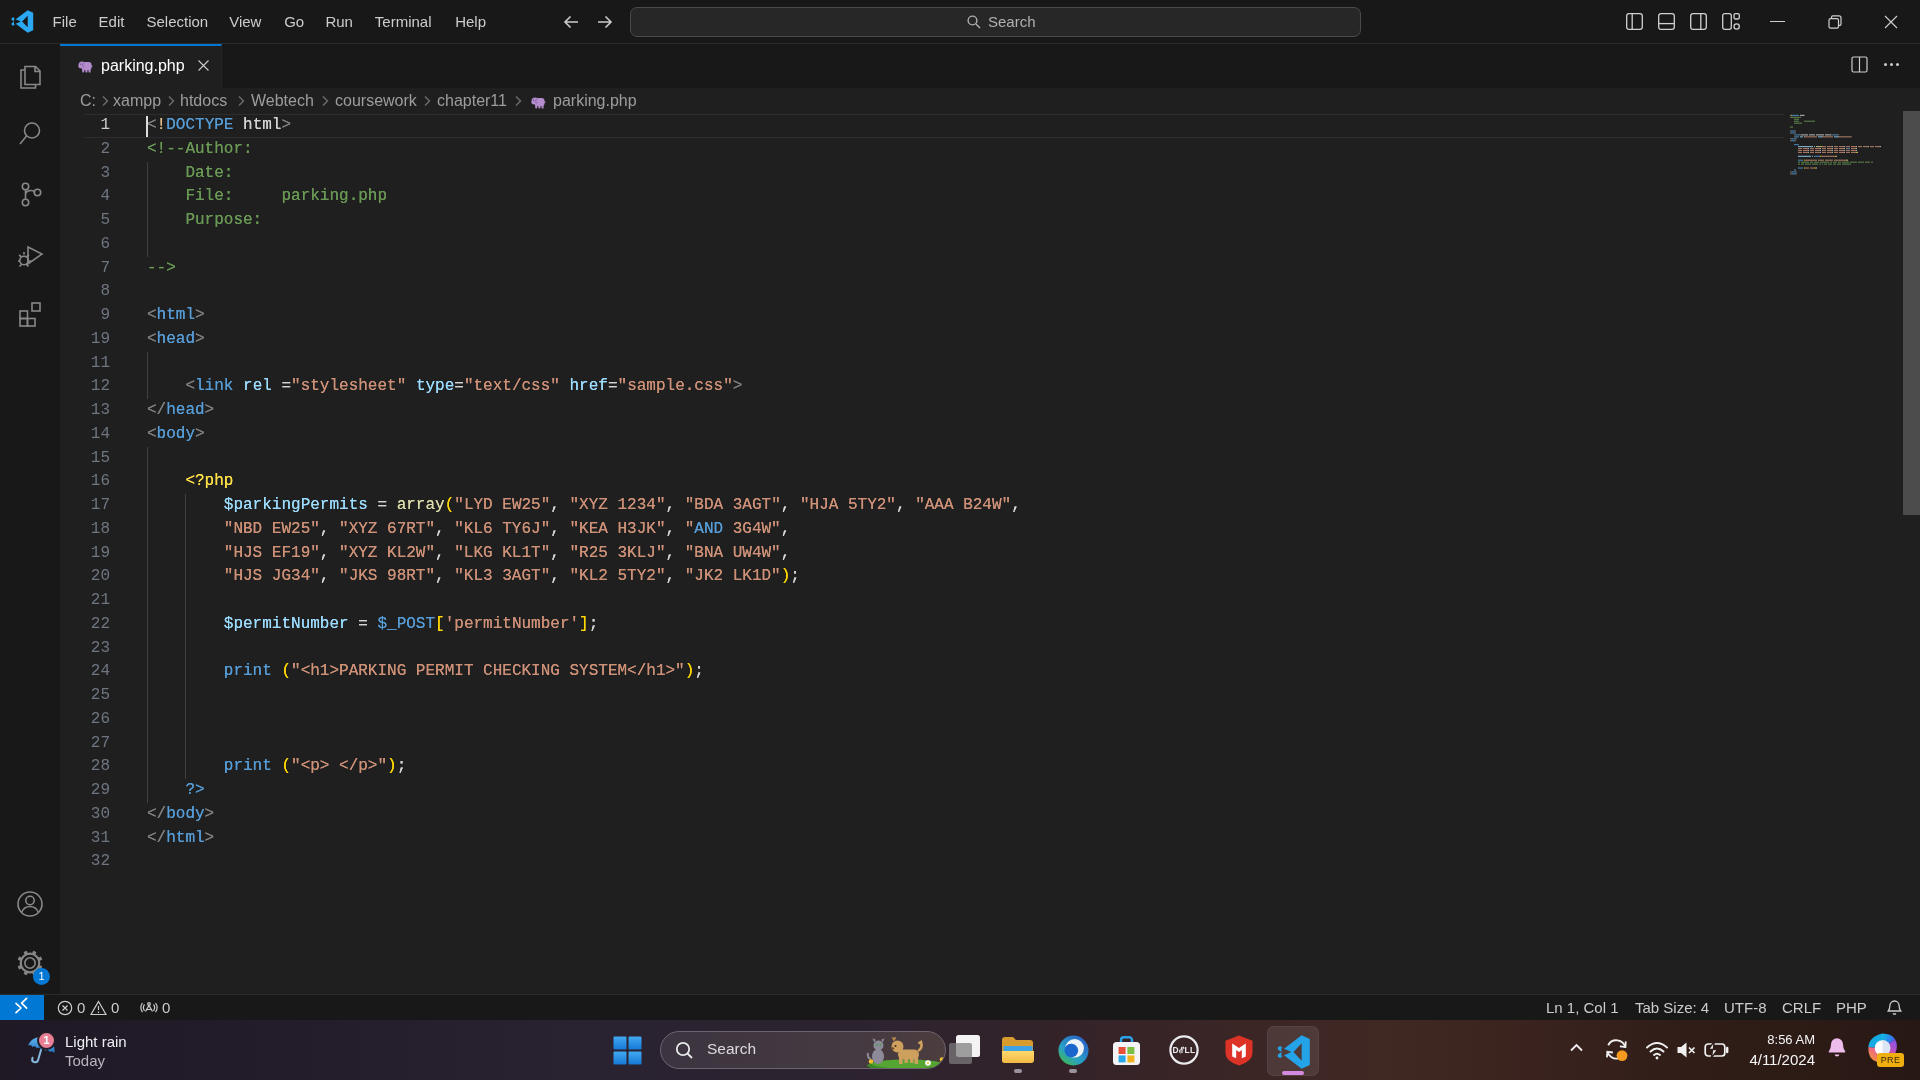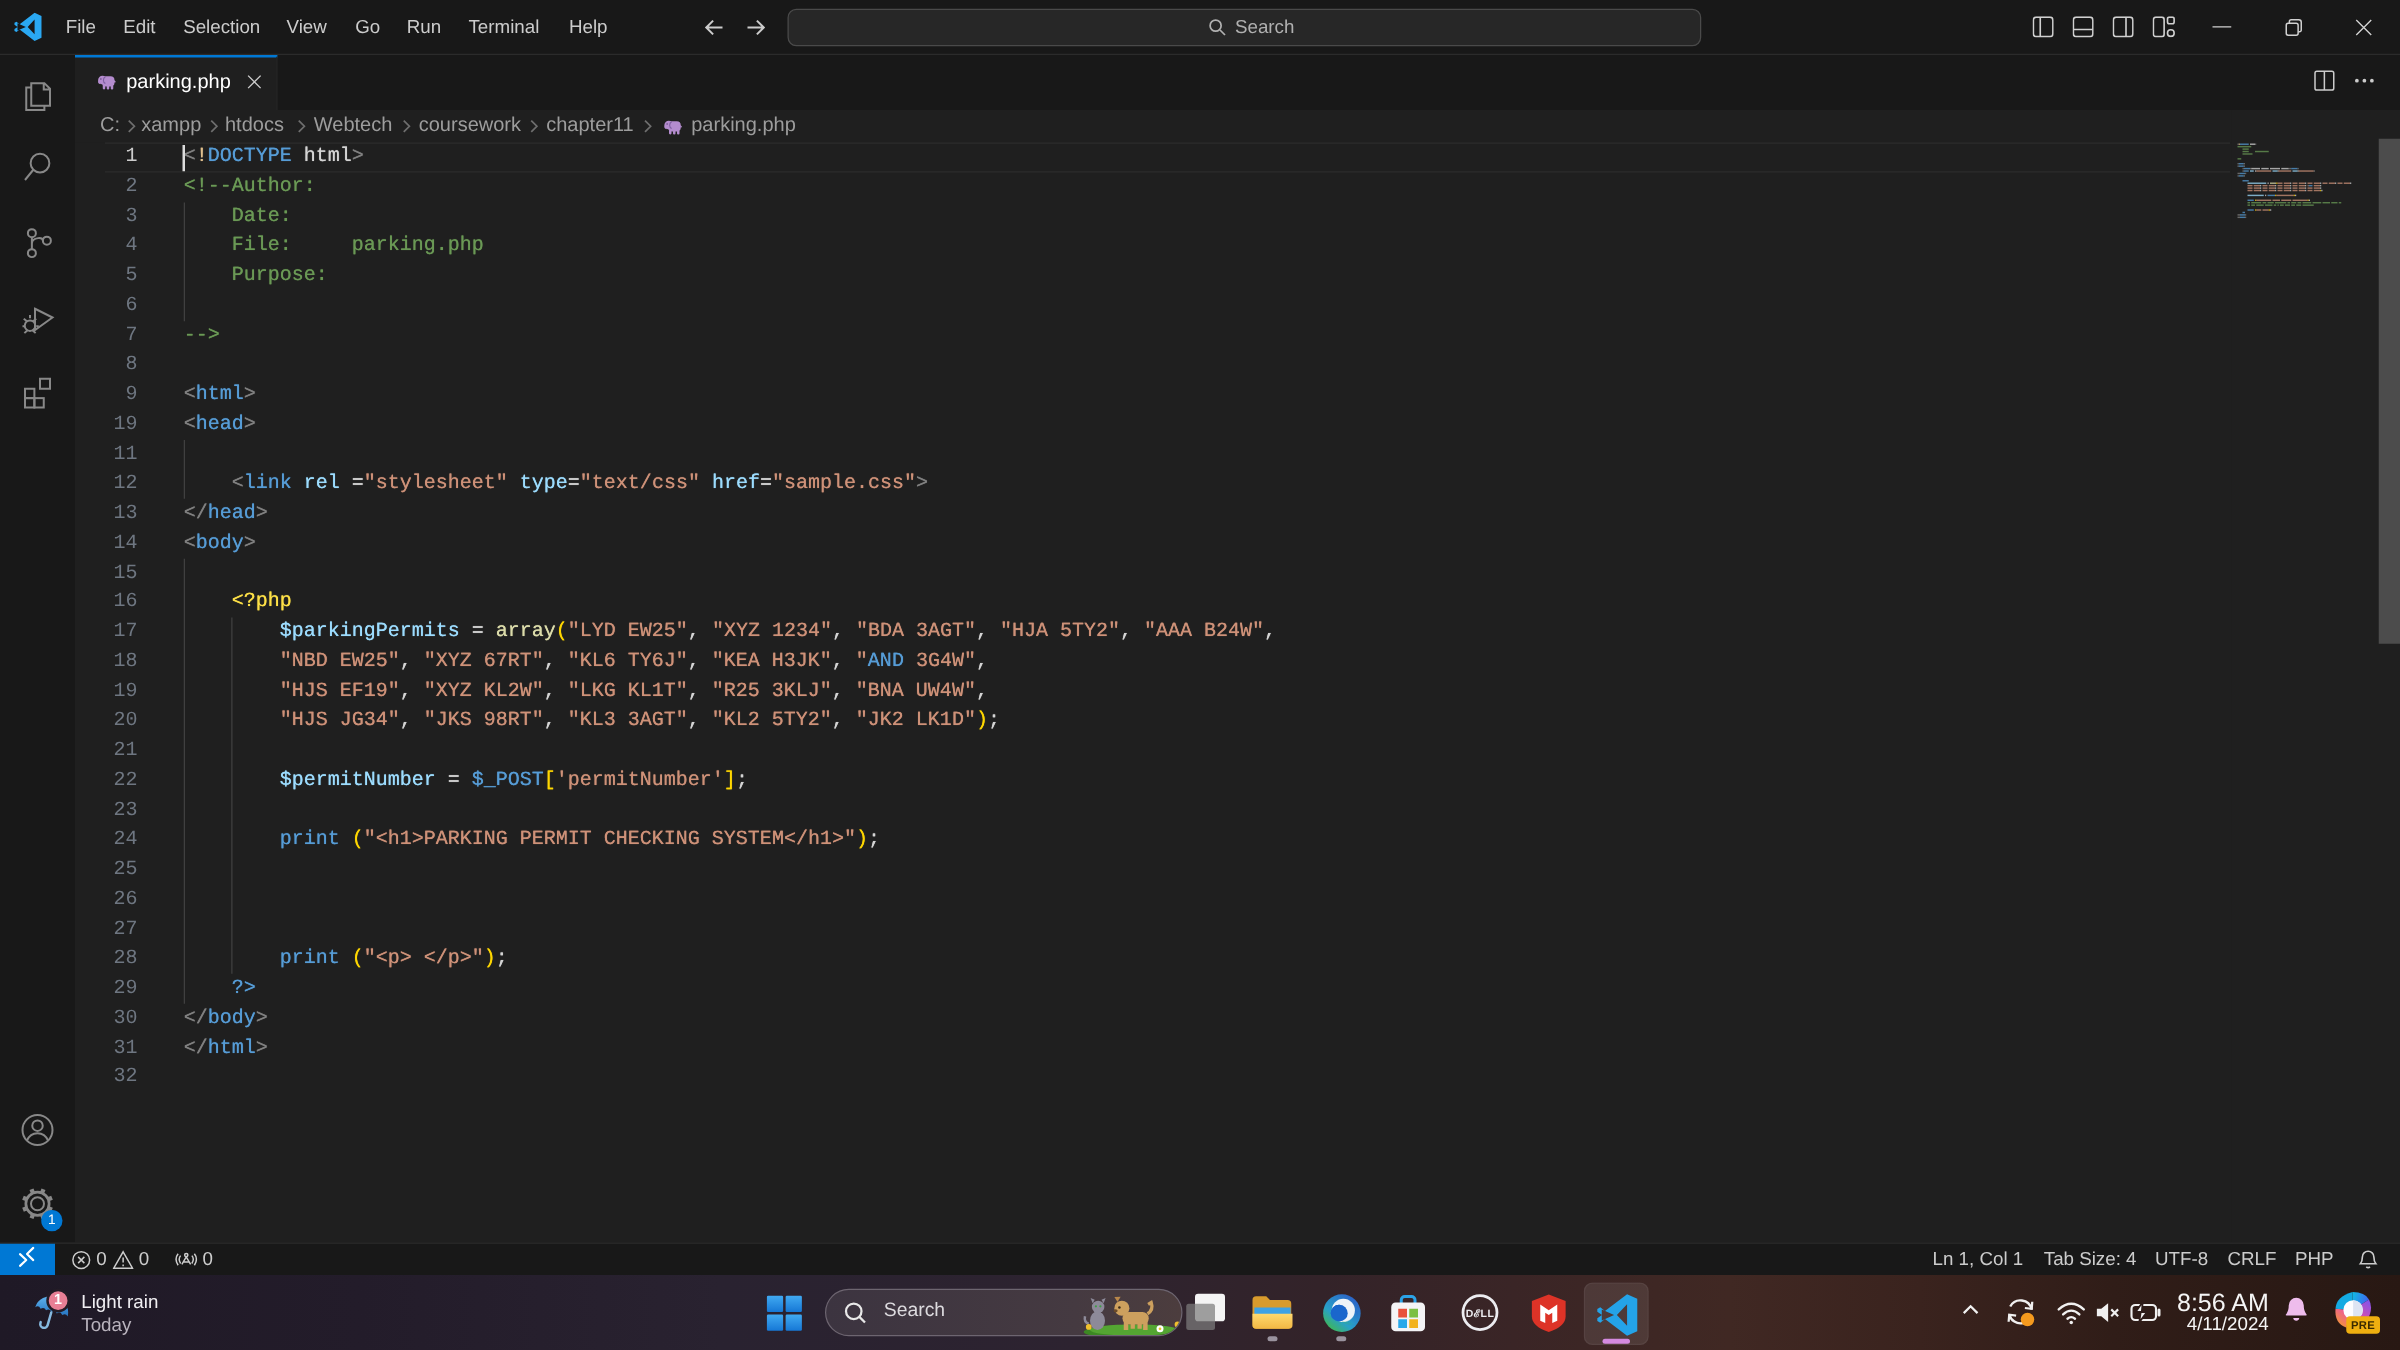--- a/index.html
+++ b/index.html
@@ -592,21 +592,21 @@
     </svg>
 <svg class="abs" style="left:1676px;top:21px" width="21" height="18" viewBox="0 0 21 18" fill="#f0f0f0">
 <path d="M1.5 6 h3.5 L10.5 1.5 v15 L5 12 H1.5 Z"></path>
 <path d="M13 6.5 l5.5 5.5 M18.5 6.5 L13 12" stroke="#f0f0f0" stroke-width="1.7" fill="none"></path>
     </svg>
 <svg class="abs" style="left:1704px;top:21px" width="26" height="18" viewBox="0 0 26 18">
 <rect x="1.2" y="3" width="19.6" height="12" rx="3" fill="none" stroke="#f0f0f0" stroke-width="1.7"></rect>
 <path d="M23.2 7 v4" stroke="#f0f0f0" stroke-width="2.4" stroke-linecap="round"></path>
 <path d="M10.2 0.6 L4.6 8.4 H8.6 L7.4 16.8 L13.6 8.6 H9.4 Z" fill="#f0f0f0" stroke="#2e1d1a" stroke-width="1.4"></path>
     </svg>
-<div class="abs" style="left:1725px;top:12px;width:90px;text-align:right;color:#f5f5f5;font-size:20px">8:56 AM</div>
+<div class="abs" style="left:1725px;top:12px;width:90px;text-align:right;color:#f5f5f5;font-size:13px">8:56 AM</div>
 <div class="abs" style="left:1725px;top:31px;width:90px;text-align:right;color:#f5f5f5;font-size:15px">4/11/2024</div>
 <svg class="abs" style="left:1827px;top:17px" width="20" height="24" viewBox="0 0 20 24">
 <path d="M10 1.2 a6 6 0 0 1 6 6 q0 4.6 2.1 7.1 q.9 1.1-.4 1.1 H2.3 q-1.3 0-.4-1.1 q2.1-2.5 2.1-7.1 a6 6 0 0 1 6-6 Z" fill="#eebcec"></path>
 <path d="M10 19.5 a2.4 2.4 0 0 0 2.4-2.1 H7.6 A2.4 2.4 0 0 0 10 19.5 Z" fill="#eebcec"></path>
     </svg>
 <svg class="abs" style="left:1866px;top:12px" width="32" height="32" viewBox="0 0 32 32">
 <defs>
 <linearGradient id="cpa" x1="0" y1="0" x2="1" y2="0.3">
           <stop offset="0" stop-color="#0fbde4"></stop>
           <stop offset="1" stop-color="#3f66ee"></stop>
@@ -621,13 +621,13 @@
         </linearGradient>
 </defs>
 <path d="M16 1.5 q10 0 13.2 6 L16 16 Z" fill="url(#cpa)"></path>
 <path d="M29.2 7.5 q4 7.5-1.8 17.5 L16 16 Z" fill="url(#cpb)"></path>
 <path d="M27.4 25 q-7 7.5-16.5 5 L16 16 Z" fill="#d44fa5"></path>
 <path d="M10.9 30 q-9.5-3.5-8.5-15 L16 16 Z" fill="url(#cpc)"></path>
 <path d="M2.4 15 q0.5-10 13.6-13.5 L16 16 Z" fill="#14aae2"></path>
 <circle cx="16.5" cy="16" r="7.8" fill="#fdfdff"></circle>
 <path d="M16.5 8.2 a7.8 7.8 0 0 1 0 15.6 Z" fill="#dde4f2"></path>
     </svg>
-<div class="abs" style="left:1877px;top:33px;width:27px;height:14px;border-radius:3px;background:#efaf10;color:#3a2a00;font-size:9px;font-weight:bold;text-align:center;line-height:14px;letter-spacing:0.3px">PRE</div>
+<div class="abs" style="left:1877px;top:33px;width:27px;height:14px;border-radius:3px;background:#efaf10;color:#3a2a00;font-size:9px;font-weight:normal;text-align:center;line-height:14px;letter-spacing:0.3px">PRE</div>
 </div>
 </body></html>

